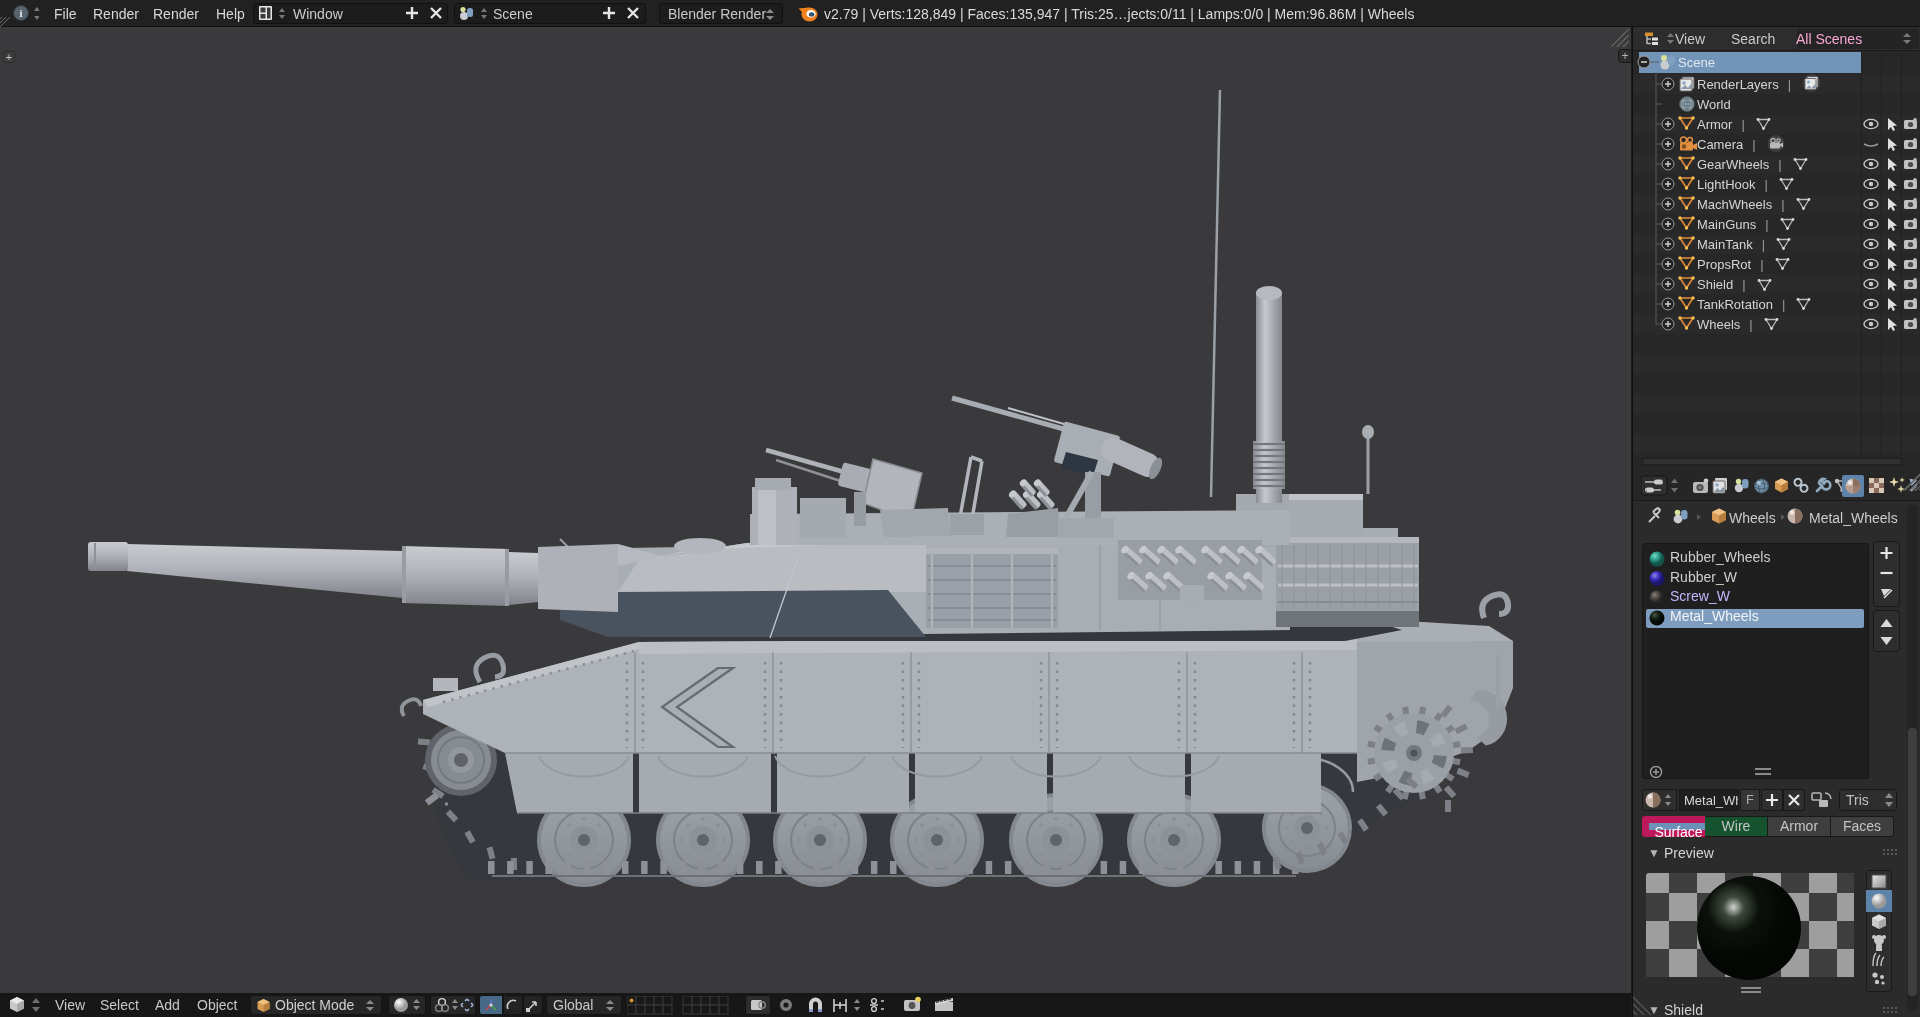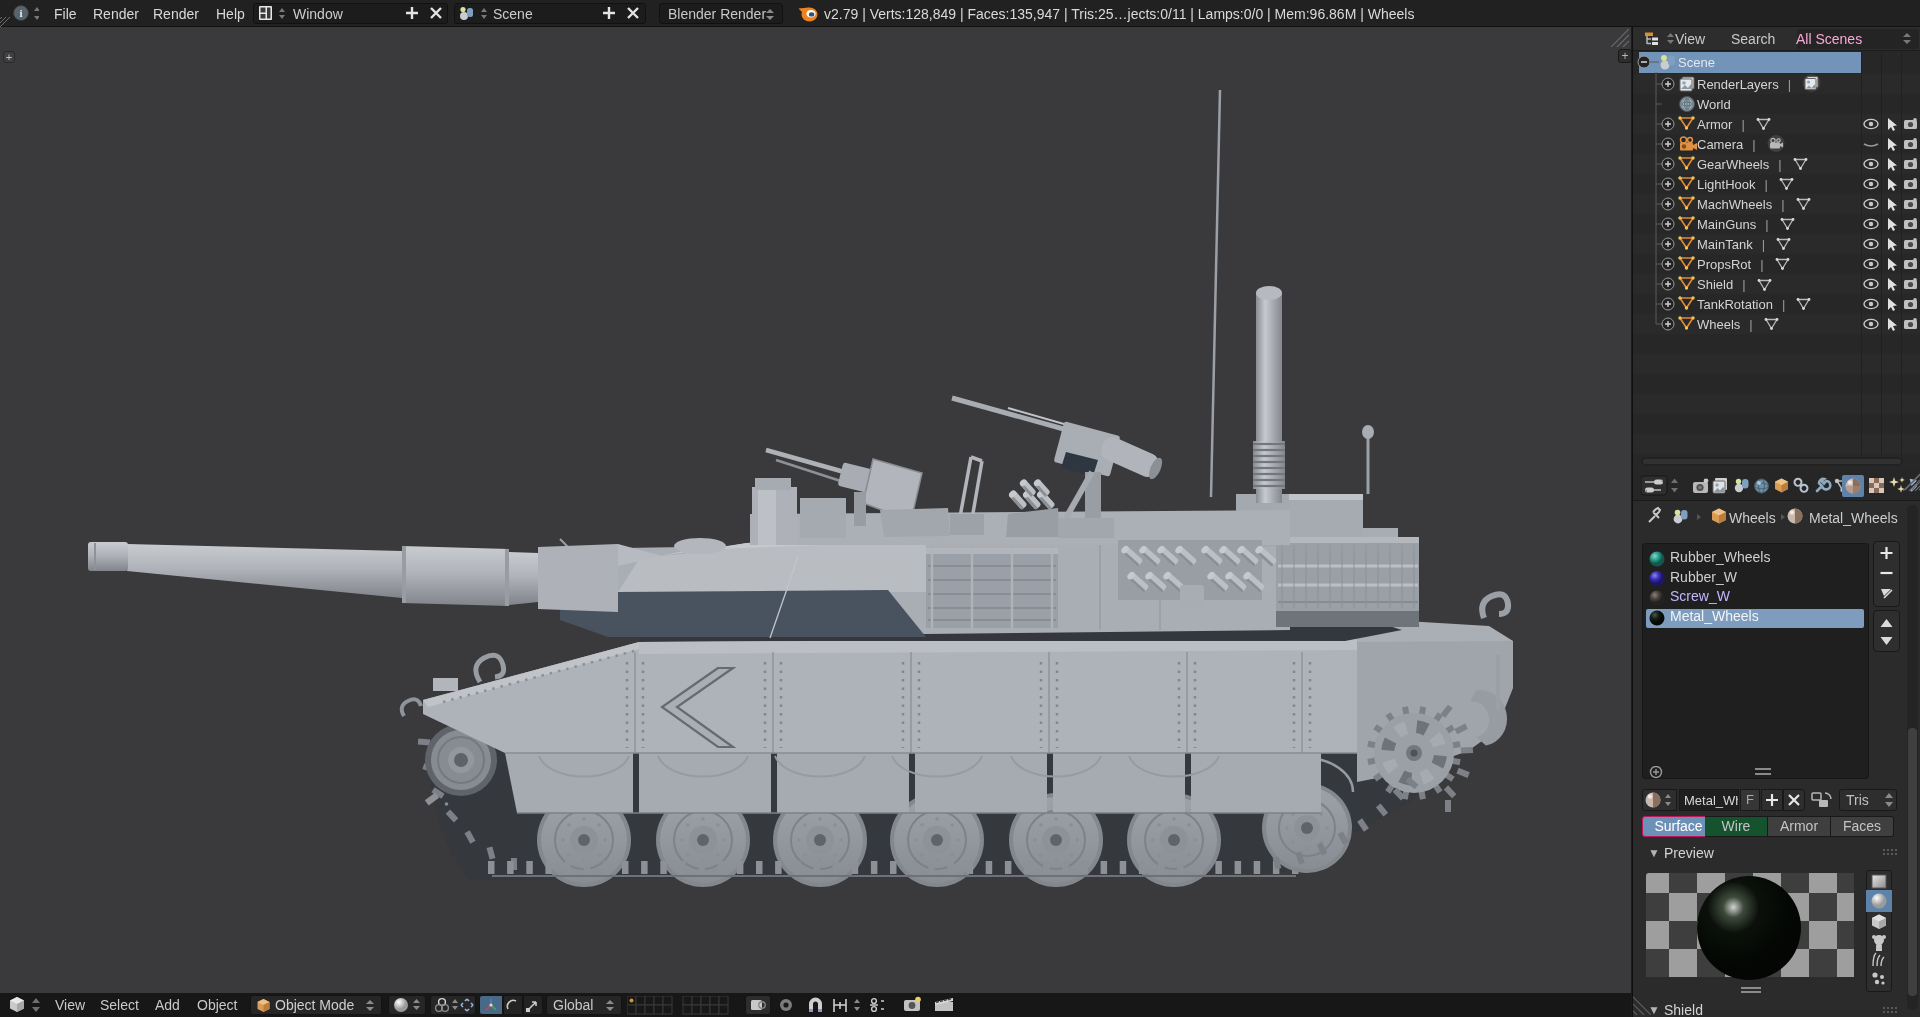--- a/index.html
+++ b/index.html
@@ -1186,21 +1186,21 @@
     <rect x="1" y="3" width="9" height="7" rx="1" fill="none" stroke="#b8b8b8" stroke-width="1.5"></rect>
     <rect x="8" y="10" width="9" height="7" rx="1" fill="#b8b8b8"></rect>
     <path d="M14 3 a6 6 0 0 1 6 6" stroke="#b8b8b8" stroke-width="1.5" fill="none"></path>
   </svg>
   <div class="abs" style="left:206px;top:319px;width:58px;height:22px;background:#2e2e2e;border:1px solid #191919;border-radius:3px"></div>
   <span class="abs menu" style="left:213px;top:322px;color:#c0c0c0">Tris</span>
   <svg class="abs" style="left:250px;top:322px" width="12" height="17">
         <path d="M2 6 l4 -5 4 5 z M2 10 l4 5 4 -5 z" fill="#8a8a8a"></path>
       </svg>
 
-  <div class="abs" style="left:9px;top:346px;width:73px;height:21px;background:#6d91b6;border:1px solid #be185d;border-radius:3px 0 0 3px;color:#fff;font-size:14px;line-height:19px;text-align:center">Surface</div>
+  <div class="abs" style="left:9px;top:346px;width:73px;height:21px;background:#6d91b6;border:7px solid #be185d;border-radius:3px 0 0 3px;color:#fff;font-size:14px;line-height:19px;text-align:center">Surface</div>
   <div class="abs" style="left:72px;top:346px;width:63px;height:21px;background:#14532d;border:1px solid #191919;border-left:none;color:#c4c4c4;font-size:14px;line-height:19px;text-align:center">Wire</div>
   <div class="abs" style="left:135px;top:346px;width:63px;height:21px;background:#3f3f3f;border:1px solid #191919;border-left:none;color:#c4c4c4;font-size:14px;line-height:19px;text-align:center">Armor</div>
   <div class="abs" style="left:198px;top:346px;width:63px;height:21px;background:#3f3f3f;border:1px solid #191919;border-left:none;border-radius:0 3px 3px 0;color:#c4c4c4;font-size:14px;line-height:19px;text-align:center">Faces</div>
 
   <span class="abs" style="left:15px;top:376px;color:#b4b4b4;font-size:12px">▼</span>
   <span class="abs menu" style="left:31px;top:375px;color:#d4d4d4">Preview</span>
   <svg class="abs" style="left:249px;top:378px" width="18" height="10">
         <g fill="#6a6a6a">
           <circle cx="2" cy="2" r="1"></circle>
           <circle cx="6" cy="2" r="1"></circle>

